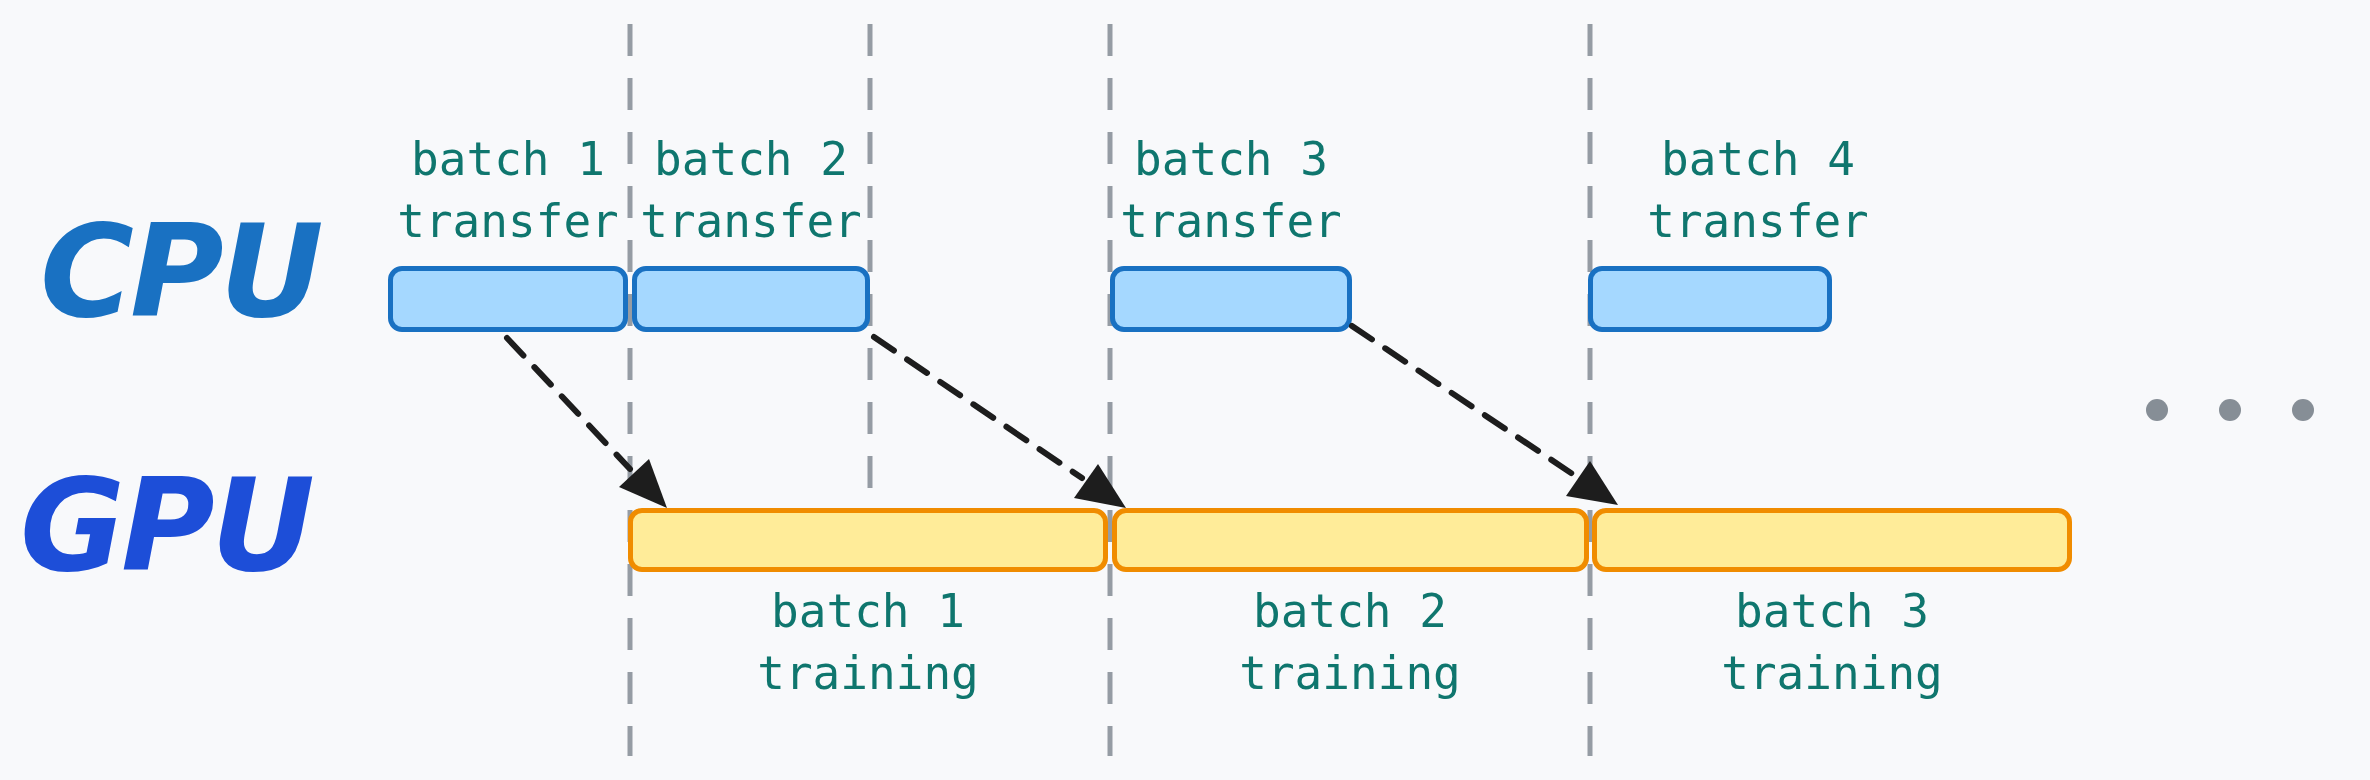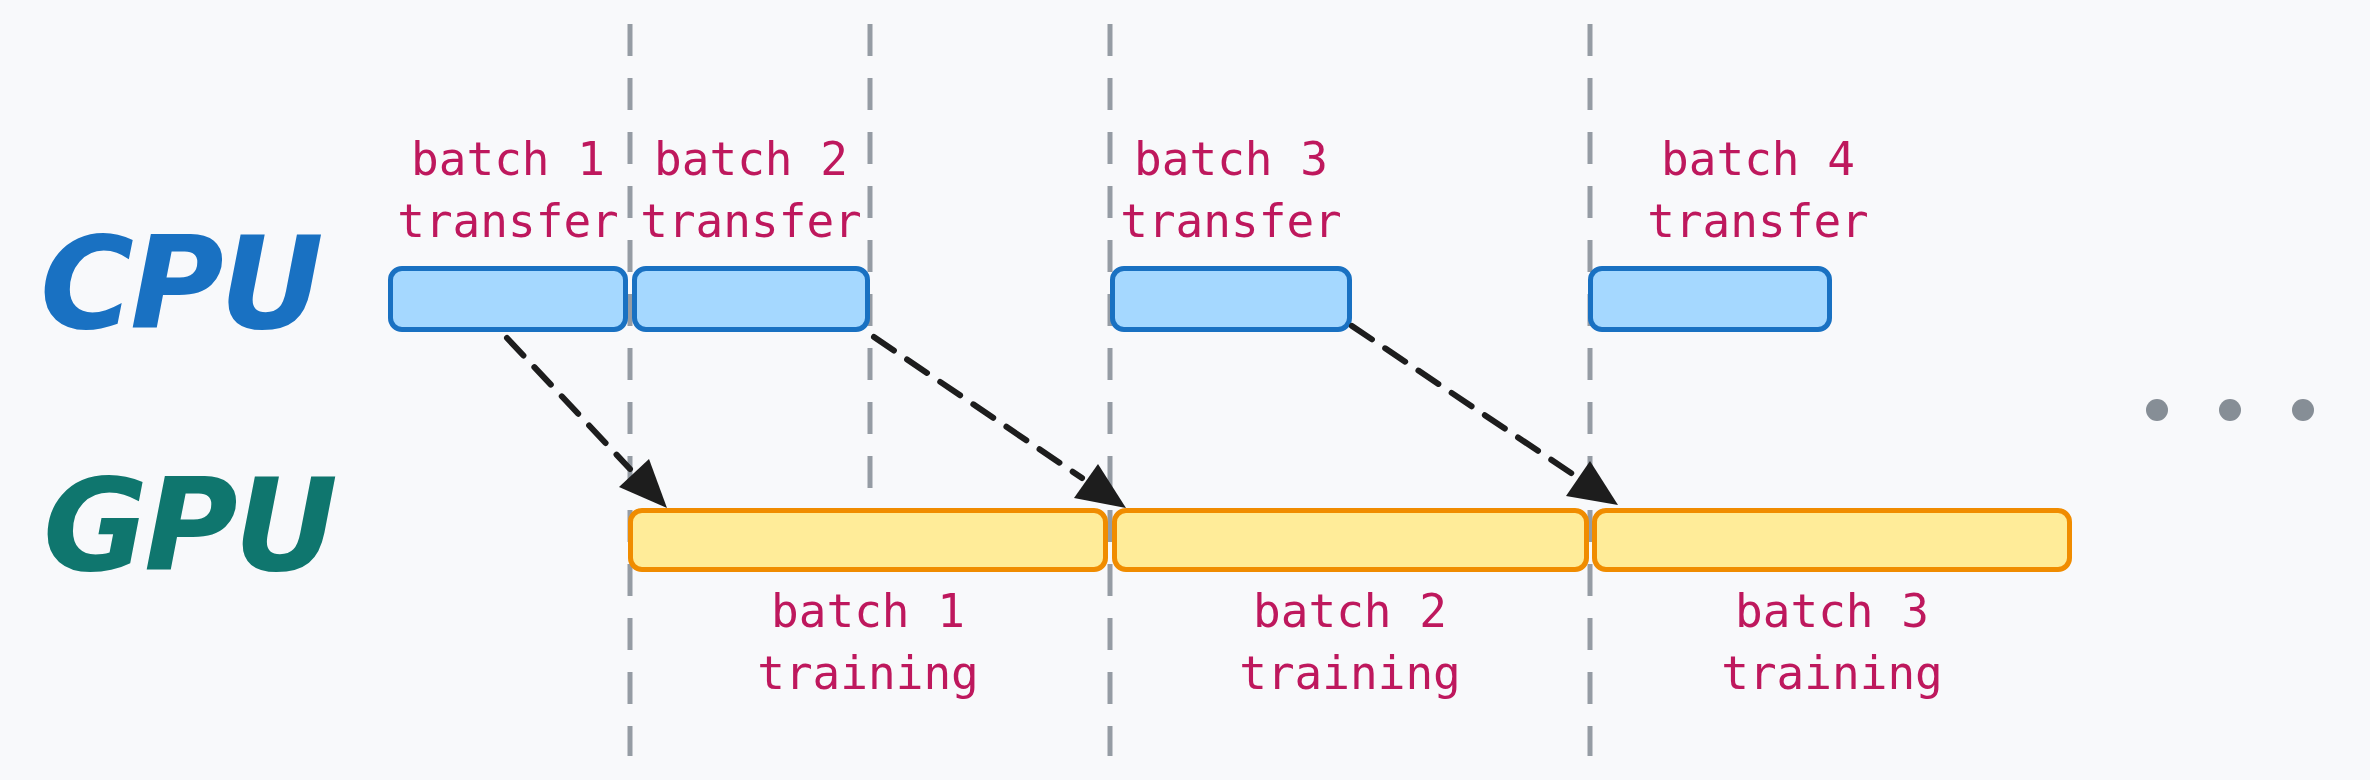--- a/index.html
+++ b/index.html
@@ -21,42 +21,42 @@
   .row-label {
     position: absolute;
     font-family: "DejaVu Sans", sans-serif;
     font-size: 128px;
     line-height: 1;
     font-style: italic;
     font-weight: 600;
     letter-spacing: -4px;
     white-space: nowrap;
   }
-  .row-label.cpu { left: 40px; top: 220px; color: #1971c2; font-style: italic; }
-  .row-label.gpu { left: 43px; top: 462px; color: #0f766e; font-style: italic; }
+  .row-label.cpu { left: 40px; top: 208px; color: #1971c2; font-style: italic; }
+  .row-label.gpu { left: 20px; top: 462px; color: #1d4ed8; font-style: italic; }
   .blk {
     position: absolute;
     box-sizing: border-box;
     border-radius: 14px;
   }
   .blk.cpu-blk {
     top: 266px; height: 66px;
     background: #a5d8ff;
     border: 5px solid #1971c2;
   }
   .blk.gpu-blk {
     top: 508px; height: 64px;
     background: #ffec99;
     border: 5px solid #f08c00;
   }
   .cap {
     position: absolute;
     transform: translateX(-50%);
     text-align: center;
-    color: #be185d;
+    color: #0f766e;
     font-family: "DejaVu Sans Mono", monospace;
     font-size: 46px;
     line-height: 62px;
     white-space: nowrap;
   }
   .cap.top { top: 128px; }
   .cap.bottom { top: 580px; }
   .dot {
     position: absolute;
     top: 399px;

